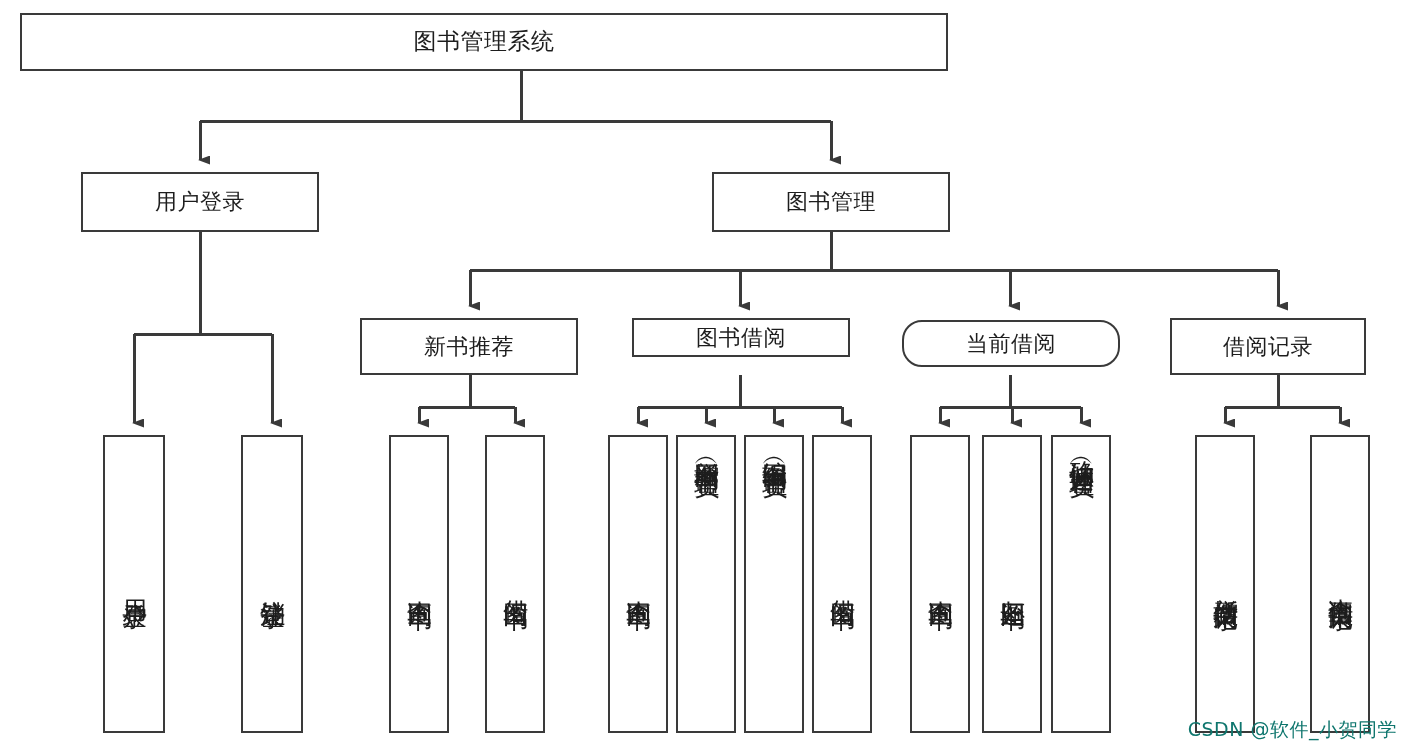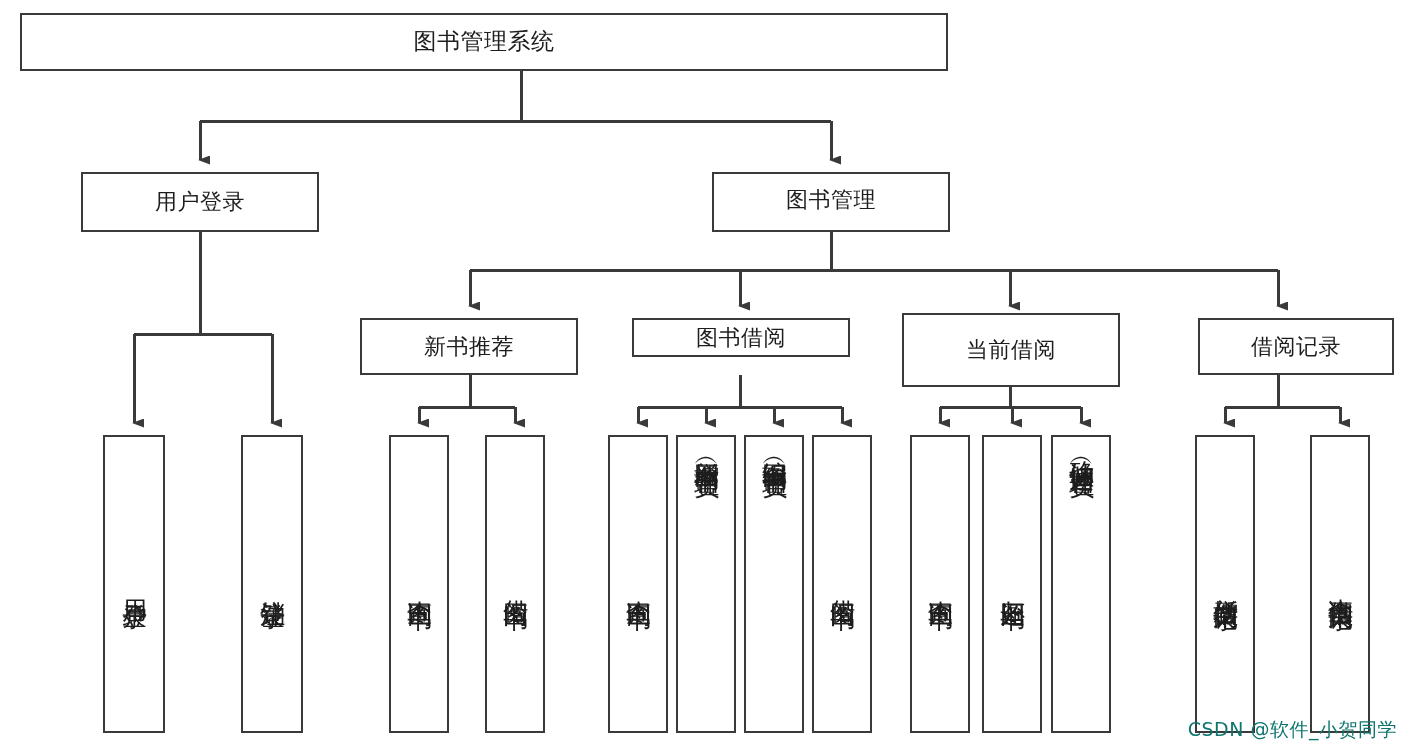--- a/index.html
+++ b/index.html
@@ -136,34 +136,34 @@
     </g>
   </svg>
 
   <div class="node h root" style="left:20px; top:13px; width:928px; height:58px;">
     <span class="node-label">图书管理系统</span>
   </div>
 
   <div class="node h" style="left:81px; top:172px; width:238px; height:60px;">
     <span class="node-label">用户登录</span>
   </div>
-  <div class="node h" style="left:712px; top:172px; width:238px; height:60px;font-family:Liberation Mono, monospace;">
+  <div class="node h" style="left:712px; top:172px; width:238px; height:60px;">
     <span class="node-label">图书管理</span>
   </div>
 
   <div class="node h" style="left:360px; top:318px; width:218px; height:57px;">
     <span class="node-label">新书推荐</span>
   </div>
   <div class="node h" style="left:632px; top:318px; width:218px; height:39px;">
     <span class="node-label">图书借阅</span>
   </div>
-  <div class="node h" style="left:902px; top:313px; width:218px; height:74px;">
+  <div class="node h" style="left:902px; top:320px; width:218px; height:47px;border-radius:20px;">
     <span class="node-label">当前借阅</span>
   </div>
-  <div class="node h" style="left:1170px; top:318px; width:196px; height:57px;margin-left:28px;">
+  <div class="node h" style="left:1170px; top:318px; width:196px; height:57px;">
     <span class="node-label">借阅记录</span>
   </div>
 
   <div class="node v" style="left:103px; top:435px; width:62px; height:298px;">
     <span class="node-label">用户登录</span>
   </div>
   <div class="node v" style="left:241px; top:435px; width:62px; height:298px;">
     <span class="node-label">注销登录</span>
   </div>
 

